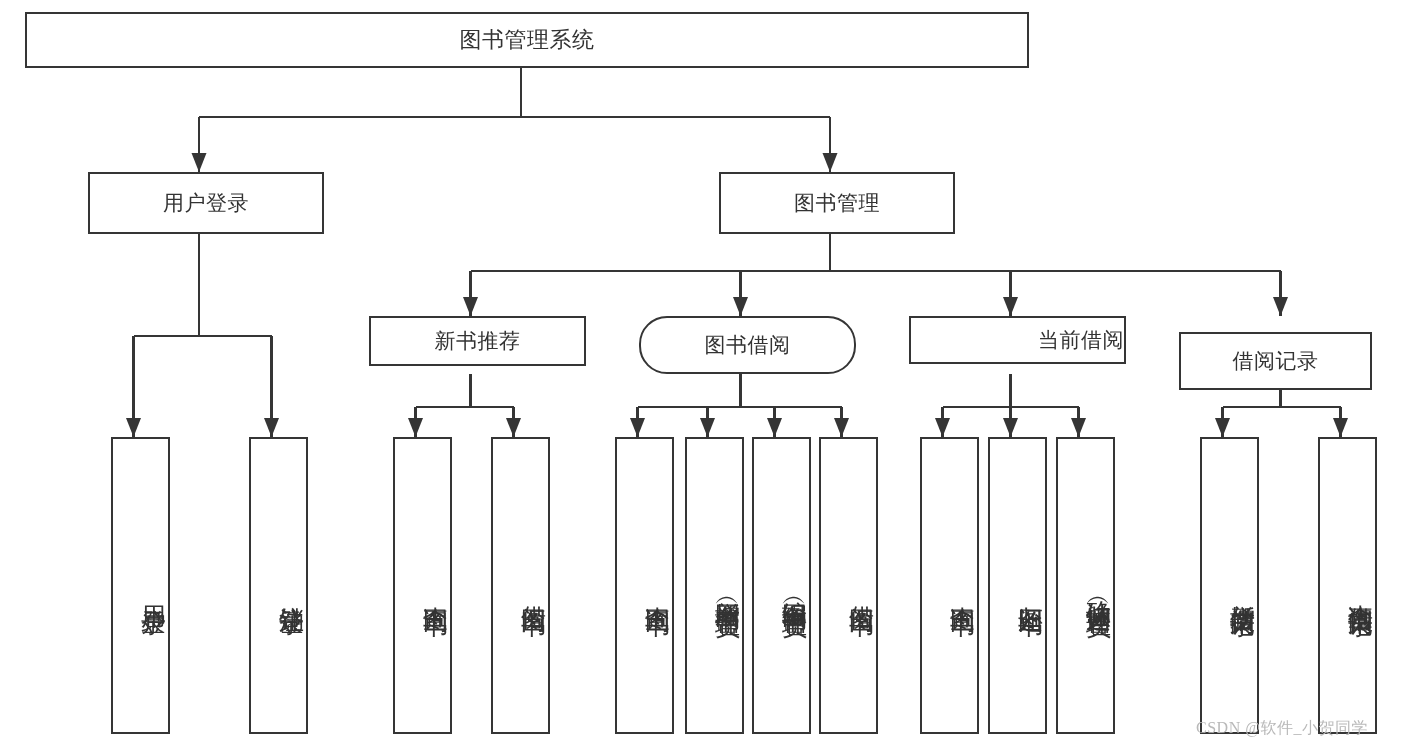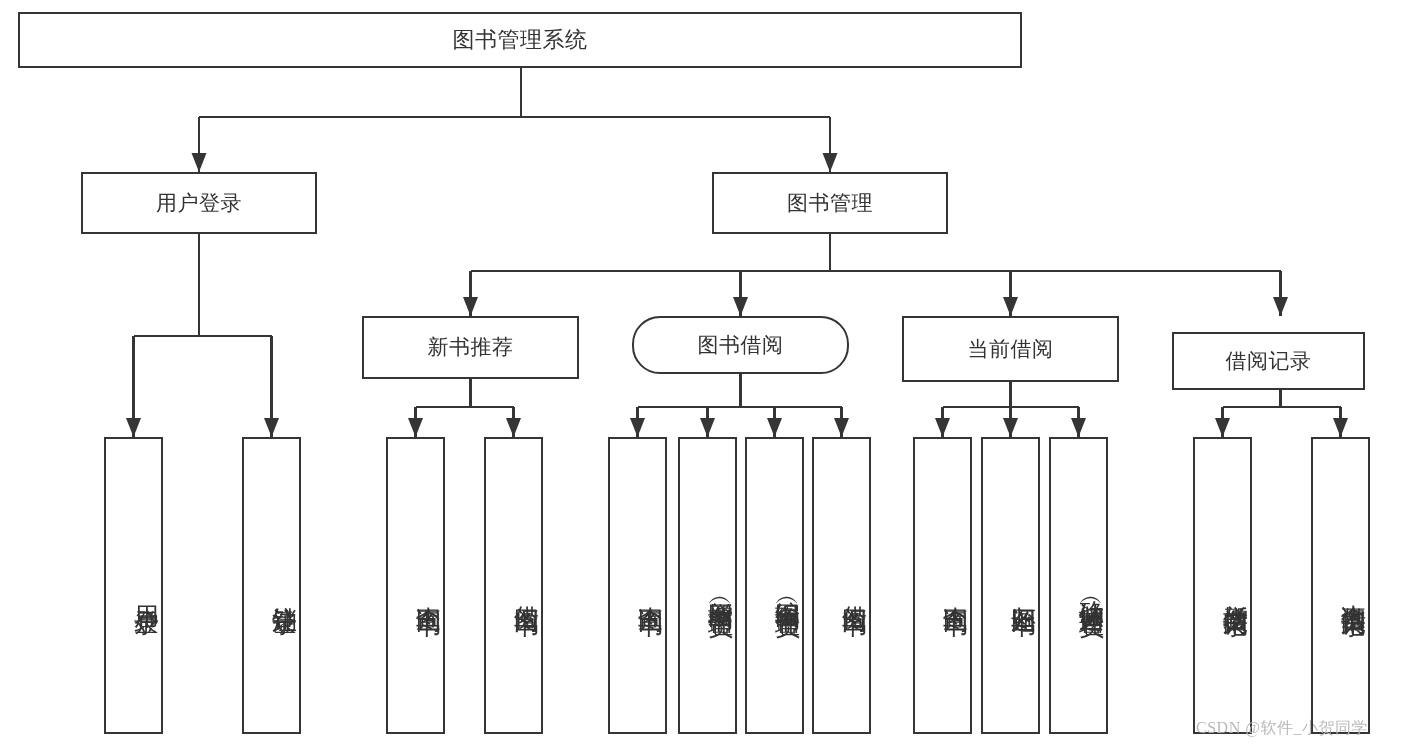--- a/index.html
+++ b/index.html
@@ -30,20 +30,21 @@
     position: absolute;
     box-sizing: border-box;
     background: #ffffff;
     border: 2px solid #353535;
     display: flex;
     align-items: center;
     justify-content: center;
     color: #333333;
     line-height: 1.16;
     text-align: center;
+    margin-left: 7px;
   }
   .node.horizontal {
     writing-mode: horizontal-tb;
     font-size: 21px;
     letter-spacing: 0.5px;
   }
   .node.vertical {
     writing-mode: vertical-rl;
     text-orientation: upright;
     font-size: 25px;
@@ -125,27 +126,27 @@
   <div id="nodes-layer">
       <div class="node horizontal root" style="left: 18px; top: 12px; width: 1004px; height: 56px;">
         <span>图书管理系统</span>
       </div>
       <div class="node horizontal" style="left: 81px; top: 172px; width: 236px; height: 62px;">
         <span>用户登录</span>
       </div>
       <div class="node horizontal" style="left: 712px; top: 172px; width: 236px; height: 62px; text-align: right;">
         <span>图书管理</span>
       </div>
-      <div class="node horizontal" style="left: 362px; top: 316px; width: 217px; height: 63px;">
+      <div class="node horizontal" style="left: 362px; top: 316px; width: 217px; height: 50px;">
         <span>新书推荐</span>
       </div>
       <div class="node horizontal" style="left: 632px; top: 316px; width: 217px; height: 58px; border-radius: 28px;">
         <span>图书借阅</span>
       </div>
-      <div class="node horizontal" style="left: 902px; top: 316px; width: 217px; height: 66px;">
+      <div class="node horizontal" style="left: 902px; top: 316px; width: 217px; height: 48px; justify-content: flex-end;">
         <span>当前借阅</span>
       </div>
       <div class="node horizontal" style="left: 1172px; top: 332px; width: 193px; height: 58px;">
         <span>借阅记录</span>
       </div>
       <div class="node vertical" style="left: 104px; top: 437px; width: 59px; height: 297px;">
         <span>用户登录</span>
       </div>
       <div class="node vertical" style="left: 242px; top: 437px; width: 59px; height: 297px;">
         <span>注销登录</span>

